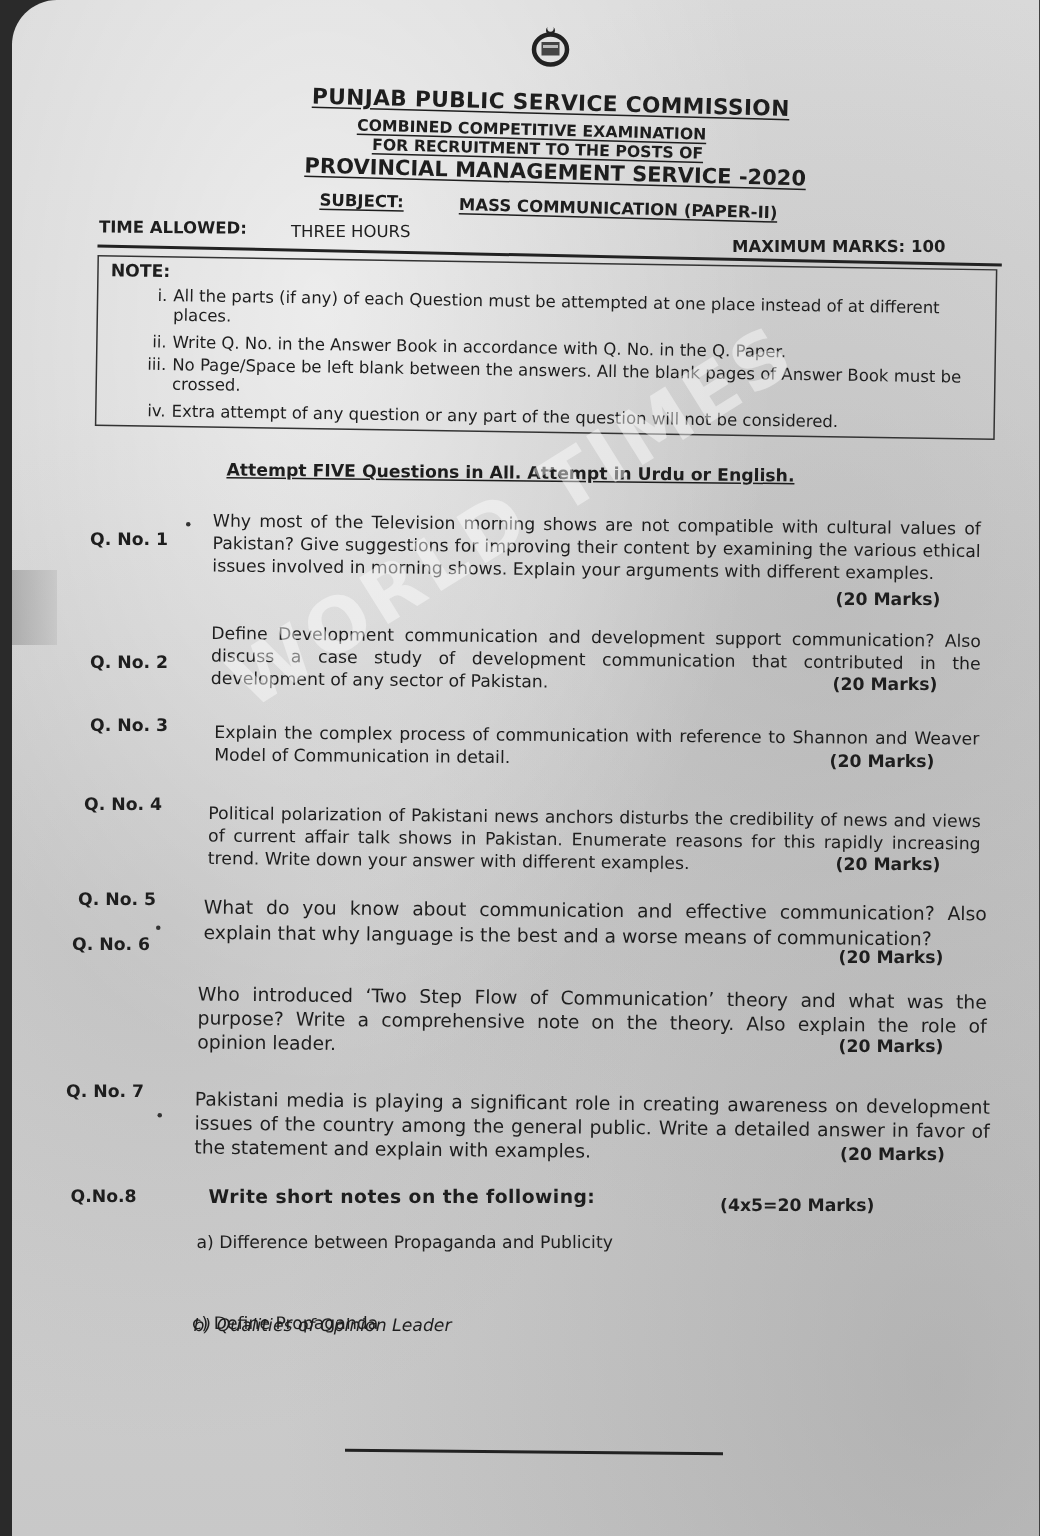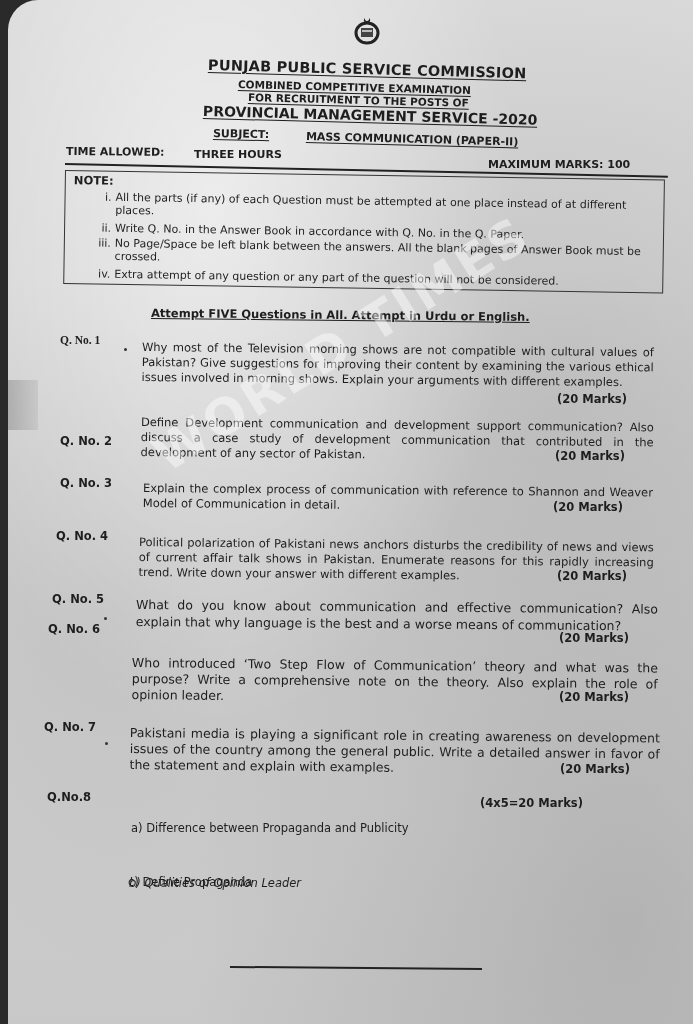--- a/index.html
+++ b/index.html
@@ -35,21 +35,21 @@
   .h2 { left: 230px; top: 78px; font-size: 10.5px; transform: rotate(1.5deg); }
   .h3 { left: 240px; top: 91px; font-size: 10.5px; transform: rotate(1.5deg); }
   .h4 { left: 195px; top: 103px; font-size: 14px; transform: rotate(1.5deg); }
   .h5 { left: 205px; top: 127px; font-size: 11px; transform: rotate(1.2deg); }
   .h6 { left: 298px; top: 130px; font-size: 11px; transform: rotate(1.5deg); }
   .time-label {
     position: absolute; left: 58px; top: 145px; font-size: 11px; font-weight: bold;
     transform: rotate(0.5deg); transform-origin: left center; white-space: nowrap;
   }
   .time-value {
-    position: absolute; left: 186px; top: 148px; font-size: 11px; font-weight: bold; white-space: nowrap;
+    position: absolute; left: 186px; top: 148px; font-size: 11px; font-weight: normal; white-space: nowrap;
   }
   .max-marks {
     position: absolute; left: 480px; top: 158px; font-size: 11px; font-weight: bold; white-space: nowrap;
   }
   .rule {
     position: absolute; left: 57px; top: 163px; width: 603px; height: 2px; background: #222;
     transform: rotate(1.2deg); transform-origin: left center;
   }
   .note-box {
     position: absolute; left: 57px; top: 170px; width: 598px; height: 112px;
@@ -137,21 +137,21 @@
     </div>
     <div class="note-item n4">
       <span class="num">iv.</span>
       <span class="txt">Extra attempt of any question or any part of the question will not be considered.</span>
     </div>
   </div>
 
   <div class="instruction">Attempt FIVE Questions in All. Attempt in Urdu or English.</div>
 
   <div class="q">
-    <div class="qno" style="left:52px;top:334px;font-family:Liberation Serif, serif;">Q. No. 1</div>
+    <div class="qno" style="left:52px;top:352px;">Q. No. 1</div>
     <div class="qtext" style="left:134px;top:340px;width:512px;transform:rotate(0.6deg);">Why most of the Television morning shows are not compatible with cultural values of Pakistan?  Give suggestions for improving their content by examining the various ethical issues involved in morning shows. Explain your arguments with different examples.</div>
     <div class="marks" style="left:549px;top:392px;">(20 Marks)</div>
   </div>
 
   <div class="q">
     <div class="qno" style="left:52px;top:410px;margin-top:24px;">Q. No. 2</div>
     <div class="qtext" style="left:133px;top:415px;width:513px;transform:rotate(0.6deg);">Define Development communication and development support communication? Also discuss a case study of development communication that contributed in the development of any sector of Pakistan.</div>
     <div class="marks" style="left:547px;top:449px;">(20 Marks)</div>
   </div>
 
@@ -181,20 +181,21 @@
 
   <div class="q">
     <div class="qno" style="left:36px;top:720px;">Q. No. 7</div>
     <div class="qtext" style="left:122px;top:725px;width:530px;font-size:12.5px;line-height:16px;transform:rotate(0.6deg);">Pakistani media is playing a significant role in creating awareness on development issues of the country among the general public. Write a detailed answer in favor of the statement and explain with examples.</div>
     <div class="marks" style="left:552px;top:762px;">(20 Marks)</div>
   </div>
 
   <div class="q">
     <div class="qno" style="left:39px;top:790px;">Q.No.8</div>
   </div>
+  <div class="q8-head">Write short notes on the following:</div>
   <div class="q8-marks">(4x5=20 Marks)</div>
   <div class="sub-item" style="left:123px;top:821px;">a)  Difference between Propaganda and Publicity</div>
   <div class="sub-item" style="left:121px;top:876px;font-style:italic;">b)  Qualities of Opinion Leader</div>
   <div class="sub-item" style="left:120px;top:875px;">c)  Define Propaganda</div>
 
   <div class="end-line"></div>
 
   <div class="dot" style="left:116px;top:348px;"></div>
   <div class="dot" style="left:96px;top:617px;"></div>
   <div class="dot" style="left:97px;top:742px;"></div>

